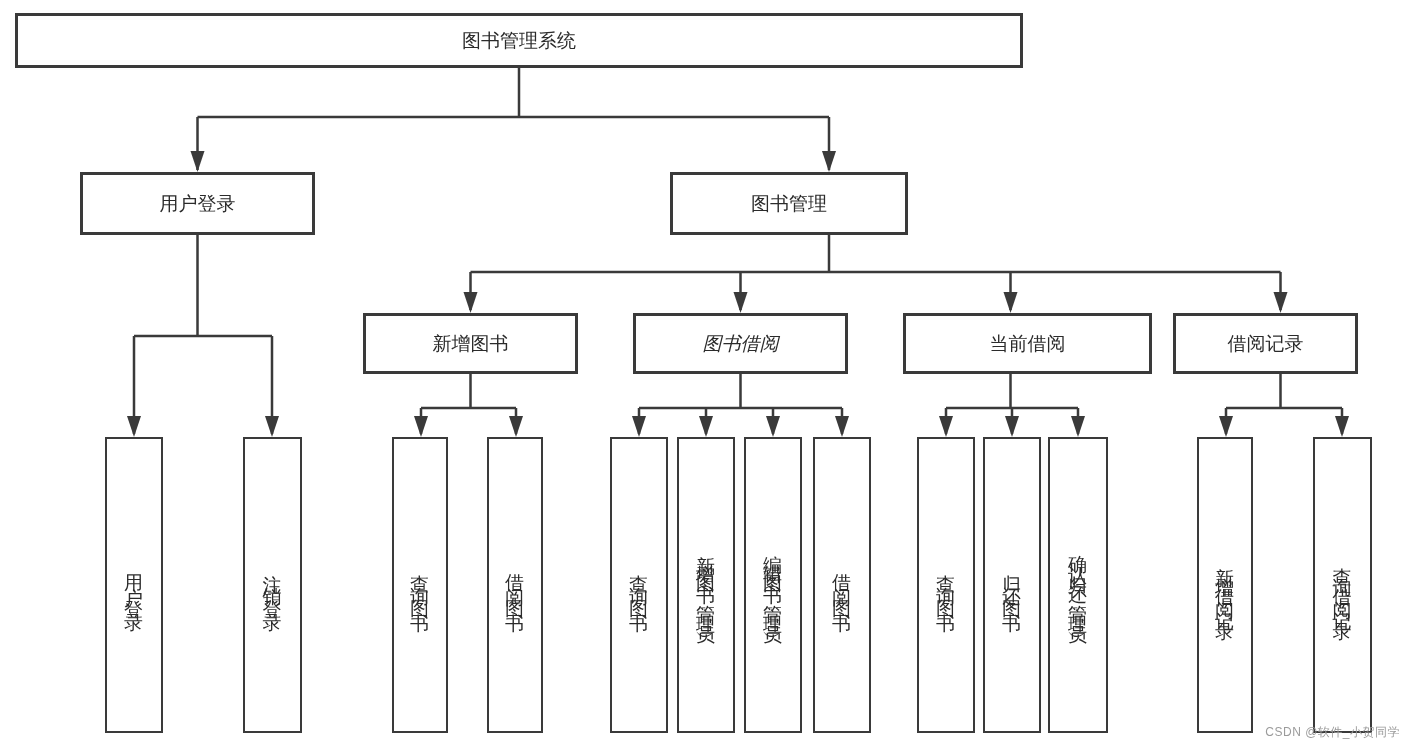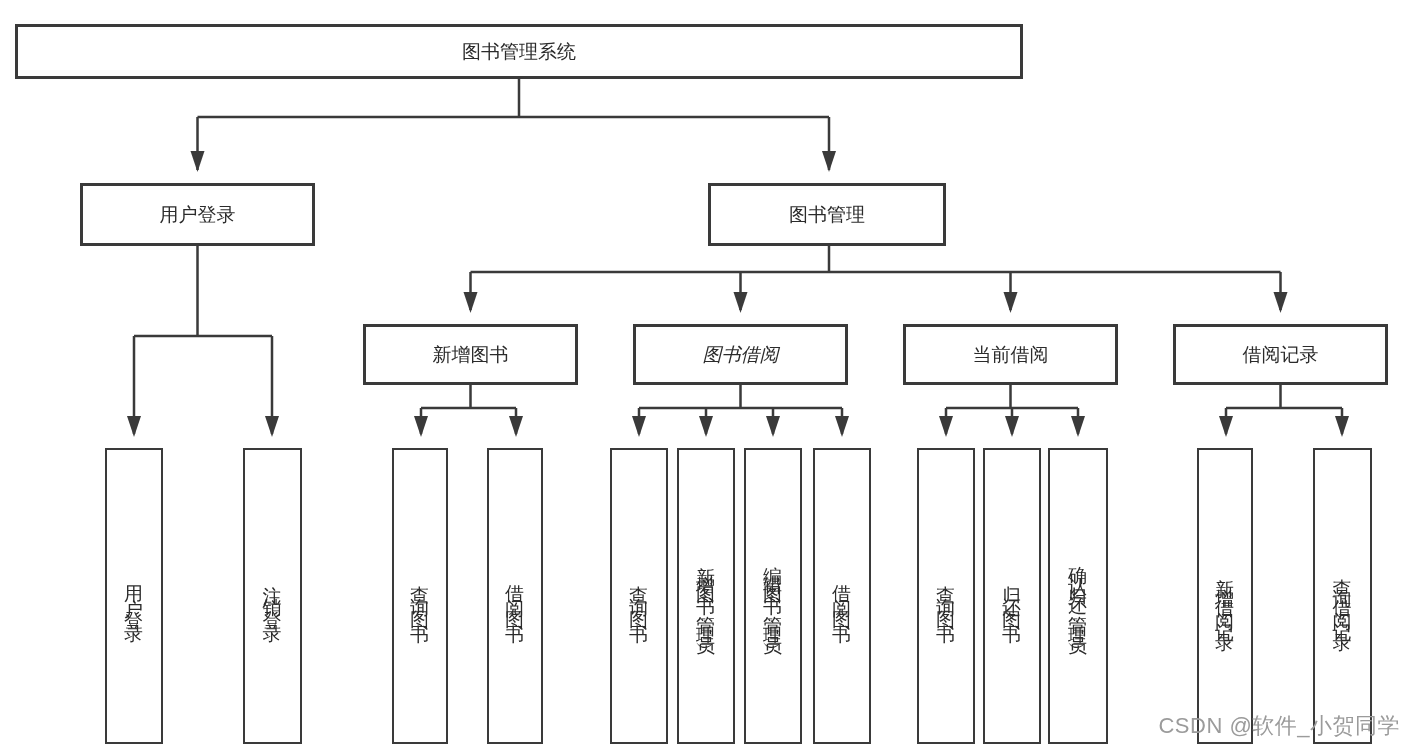--- a/index.html
+++ b/index.html
@@ -22,36 +22,35 @@
     background: #ffffff;
     border: 3px solid #3a3a3a;
     box-sizing: border-box;
     display: flex;
     align-items: center;
     justify-content: center;
     color: #2b2b2b;
     font-size: 19px;
     z-index: 2;
     text-align: center;
-    margin-top: 11px;
   }
   .node.vert {
     border-width: 2.5px;
     writing-mode: vertical-rl;
     text-orientation: mixed;
     letter-spacing: 13px;
     line-height: 1;
     white-space: nowrap;
     font-size: 19px;
   }
   .watermark {
     position: absolute;
     right: 5px;
     bottom: 6px;
-    font-size: 22px;
+    font-size: 12px;
     color: #9b9b9b;
     z-index: 5;
     letter-spacing: 0.5px;
   }
 </style>
 </head>
 <body>
 
 <div class="canvas">
 
@@ -94,26 +93,26 @@
       <polygon points="1005,416 1019,416 1012,437"></polygon>
       <polygon points="1071,416 1085,416 1078,437"></polygon>
       <polygon points="1219,416 1233,416 1226,437"></polygon>
       <polygon points="1335,416 1349,416 1342,437"></polygon>
     </g>
   </svg>
 
   <div class="node" style="left:15px; top:13px; width:1008px; height:55px;">图书管理系统</div>
 
   <div class="node" style="left:80px; top:172px; width:235px; height:63px;">用户登录</div>
-  <div class="node" style="left:708px; top:172px; width:238px; height:63px;">图书管理</div>
+  <div class="node" style="left:670px; top:172px; width:238px; height:63px;">图书管理</div>
 
   <div class="node" style="left:363px; top:313px; width:215px; height:61px;">新增图书</div>
   <div class="node" style="left:633px; top:313px; width:215px; height:61px;font-style:italic;">图书借阅</div>
-  <div class="node" style="left:903px; top:313px; width:215px; height:61px;">当前借阅</div>
-  <div class="node" style="left:1173px; top:313px; width:215px; height:61px;">借阅记录</div>
+  <div class="node" style="left:903px; top:313px; width:249px; height:61px;">当前借阅</div>
+  <div class="node" style="left:1173px; top:313px; width:185px; height:61px;">借阅记录</div>
 
   <div class="node vert" style="left:105px; top:437px; width:58px; height:296px;">用户登录</div>
   <div class="node vert" style="left:243px; top:437px; width:59px; height:296px;">注销登录</div>
 
   <div class="node vert" style="left:392px; top:437px; width:56px; height:296px;">查询图书</div>
   <div class="node vert" style="left:487px; top:437px; width:56px; height:296px;">借阅图书</div>
 
   <div class="node vert" style="left:610px; top:437px; width:58px; height:296px;">查询图书</div>
   <div class="node vert" style="left:677px; top:437px; width:58px; height:296px; letter-spacing:10px;">新增图书（管理员）</div>
   <div class="node vert" style="left:744px; top:437px; width:58px; height:296px; letter-spacing:10px;">编辑图书（管理员）</div>

